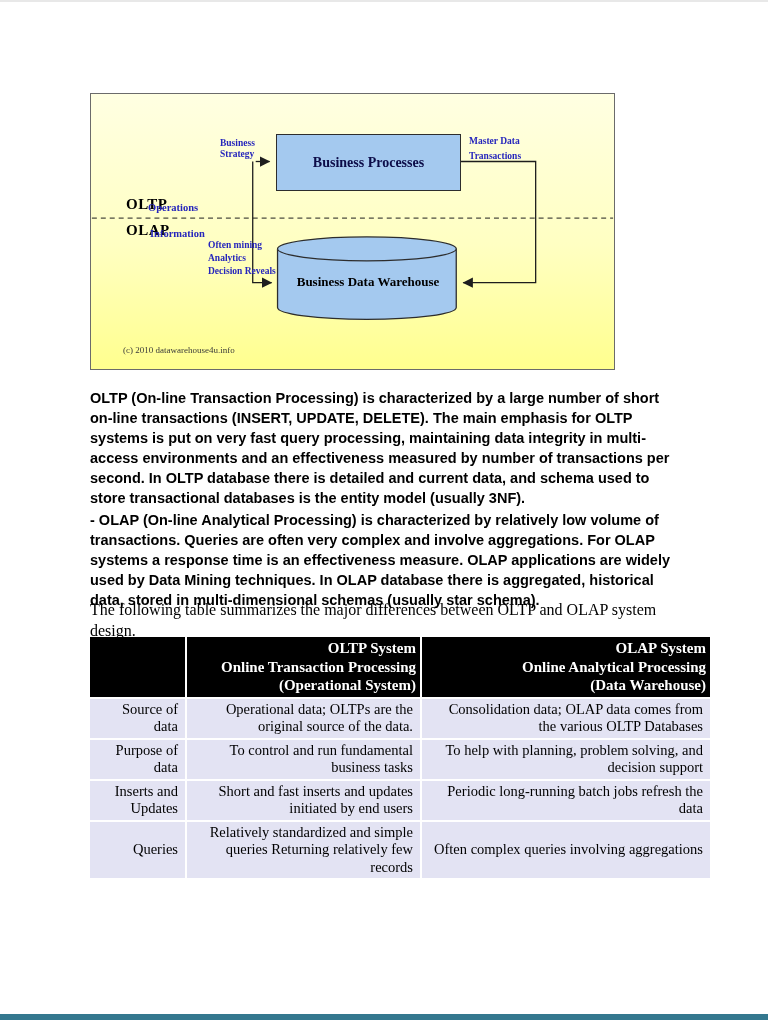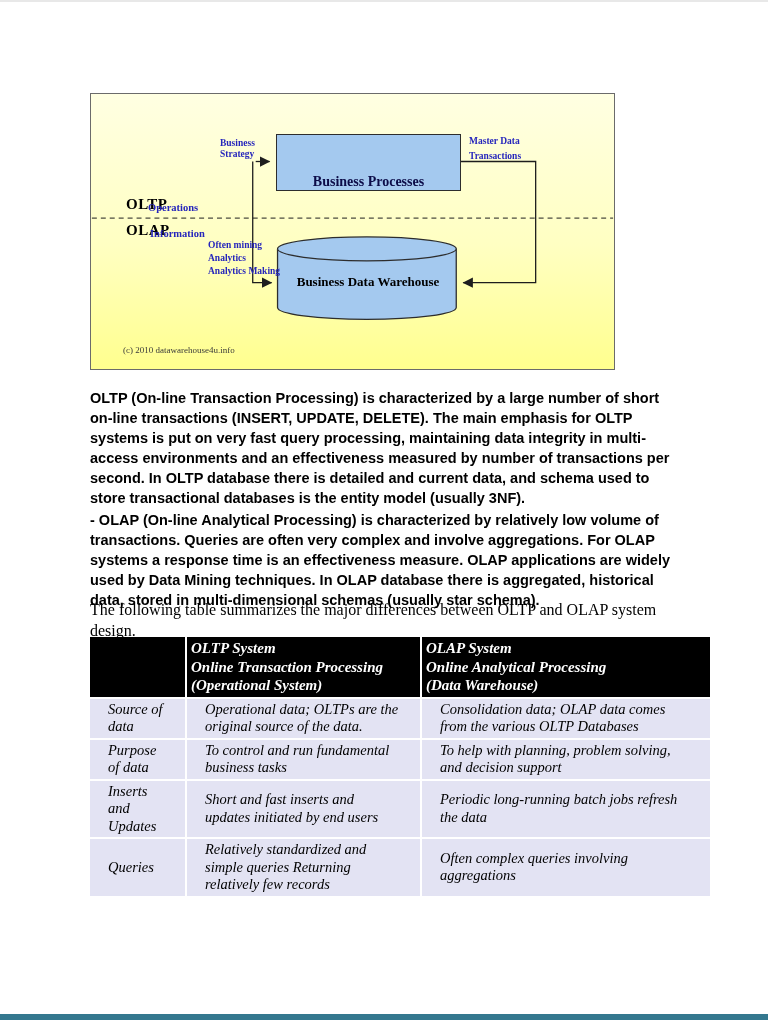--- a/index.html
+++ b/index.html
@@ -11,44 +11,44 @@
 
   
   .diagram { position:absolute; left:90px; top:93px; width:525px; height:277px;
              border:1px solid #6b6b6b;
              background:linear-gradient(180deg,#ffffe2 0%, #ffffc2 55%, #ffff8e 100%);font-family:Liberation Serif, serif; }
   .diagram svg { position:absolute; left:0; top:0; width:100%; height:100%; }
 
   .dlabel { position:absolute; color:#2626bc; font-weight:bold; font-size:9.5px; line-height:11px; white-space:nowrap; }
   .bp-box { position:absolute; left:185px; top:40px; width:185px; height:57px;
             background:#a4c9ef; border:1.4px solid #2d2d2d;
-            display:flex; align-items:flex-end; justify-content:center; }
+            display:flex; align-items:center; justify-content:center; }
   .bp-box span { font-weight:bold; font-size:14px; color:#0c0c48; }
 
   .sys-label { position:absolute; font-weight:bold; font-size:15px; color:#000; letter-spacing:0.5px;margin-left:24px; }
   .sys-sub   { position:absolute; color:#2626bc; font-weight:bold; font-size:10.5px; }
 
   .wh-label { position:absolute; left:187px; top:180px; width:180px; text-align:center;
               font-weight:bold; font-size:13px; color:#000; }
   .copyright { position:absolute; left:32px; top:251px; font-size:9px; color:#3a3a3a; }
 
   
   .content-block { position:absolute; left:90px; width:591px; }
   .bold-para { font-family:"Liberation Sans", sans-serif; font-weight:bold; font-size:14.5px; line-height:20px; color:#000; text-align:left; }
   .bold-para .lead { }
   .p-oltp { top:388px; }
   .p-olap { top:510px; }
   .p-intro { top:599px; font-family:"Liberation Serif", serif; font-size:16px; line-height:21px; }
 
   
   .cmp-table { position:absolute; left:88px; top:635px; border-collapse:separate; border-spacing:2px;
                font-family:"Liberation Serif", serif; font-size:14.5px; line-height:17.5px; }
-  .cmp-table th, .cmp-table td { text-align:left; vertical-align:middle;font-style:italic; }
+  .cmp-table th, .cmp-table td { text-align:right; vertical-align:middle; }
   .cmp-table th { background:#000000; color:#ffffff; font-weight:bold; font-size:15px; line-height:18.5px; padding:2px 4px; }
-  .cmp-table td { background:#e3e3f3; color:#000; padding:2px 18px; }
+  .cmp-table td { background:#e3e3f3; color:#000; padding:2px 7px; }
   .col-label { width:95px; }
   .col-oltp  { width:233px; }
   .col-olap  { width:288px; }
   .hline { display:block; }
 </style>
 </head>
 <body>
 
 <div>
 
@@ -85,21 +85,21 @@
     <div class="dlabel" style="left:378px; top:57px;">Transactions</div>
 
     <div class="sys-label" style="left:11px; top:102px;">OLTP</div>
     <div class="sys-sub" style="left:57px; top:108px;">Operations</div>
 
     <div class="sys-label" style="left:11px; top:128px;">OLAP</div>
     <div class="sys-sub" style="left:59px; top:134px;">Information</div>
 
     <div class="dlabel" style="left:117px; top:146px;">Often mining</div>
     <div class="dlabel" style="left:117px; top:159px;">Analytics</div>
-    <div class="dlabel" style="left:117px; top:172px;">Analytics Making</div>
+    <div class="dlabel" style="left:117px; top:172px;">Decision Reveals</div>
 
     <div class="wh-label">Business Data Warehouse</div>
 
     <div class="copyright">(c) 2010 datawarehouse4u.info</div>
   </div>
 
   <p class="content-block bold-para p-oltp" style="position:absolute;"><span class="lead">OLTP (On-line Transaction Processing)</span><span> is characterized by a large number of short on-line transactions (INSERT, UPDATE, DELETE). The main emphasis for OLTP systems is put on very fast query processing, maintaining data integrity in multi-access environments and an effectiveness measured by number of transactions per second. In OLTP database there is detailed and current data, and schema used to store transactional databases is the entity model (usually 3NF).</span></p>
 
   <p class="content-block bold-para p-olap" style="position:absolute;"><span>- </span><span class="lead">OLAP (On-line Analytical Processing)</span><span> is characterized by relatively low volume of transactions. Queries are often very complex and involve aggregations. For OLAP systems a response time is an effectiveness measure. OLAP applications are widely used by Data Mining techniques. In OLAP database there is aggregated, historical data, stored in multi-dimensional schemas (usually star schema).</span></p>
 

